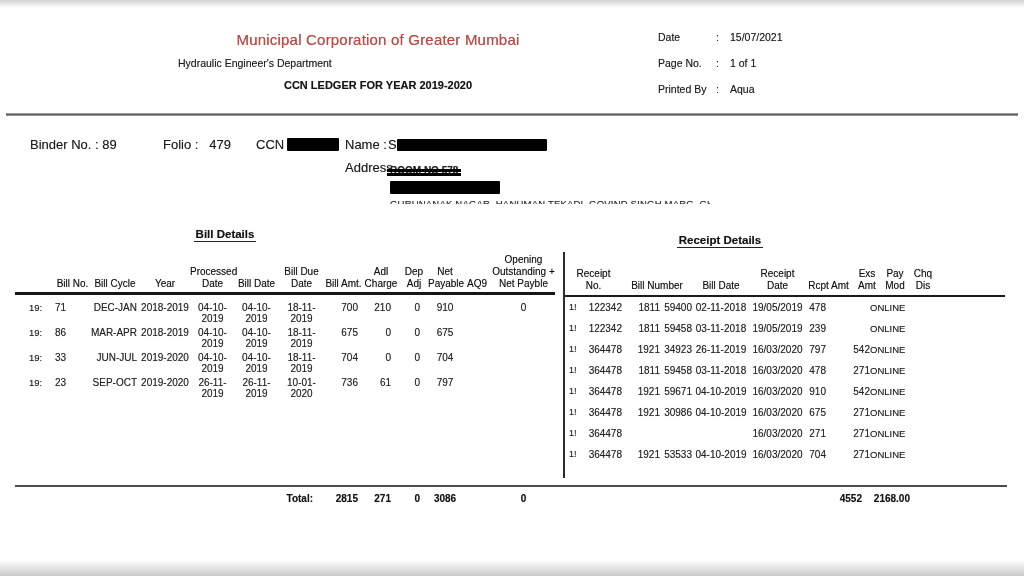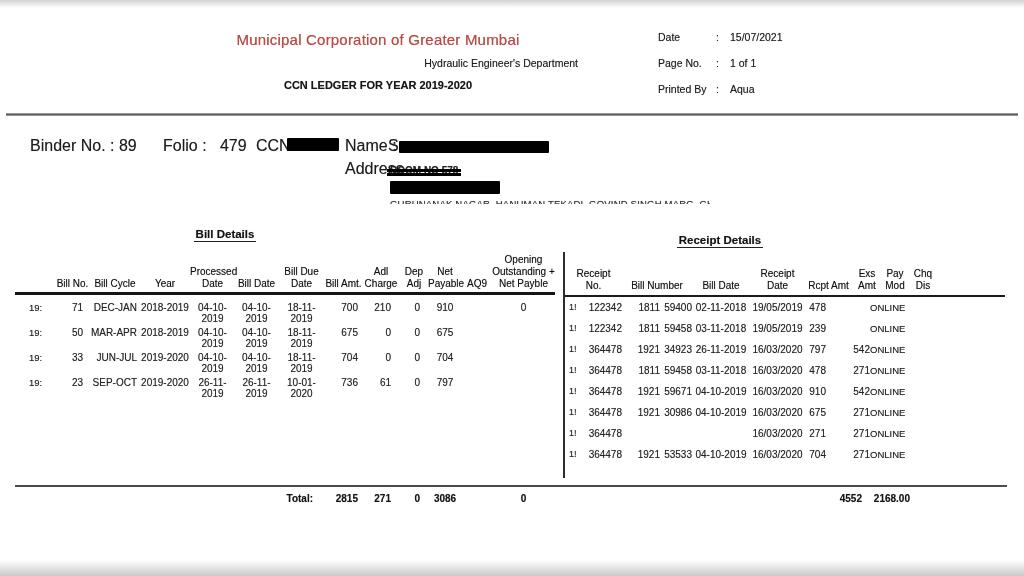--- a/index.html
+++ b/index.html
@@ -8,45 +8,45 @@
         text-shadow:0 0 .7px rgba(20,20,20,.45);}
   .edge-top{position:absolute;top:0;left:0;right:0;height:8px;
         background:linear-gradient(#d2d2d2,rgba(255,255,255,0));}
   .edge-bottom{position:absolute;bottom:0;left:0;right:0;height:16px;
         background:linear-gradient(rgba(255,255,255,0),#c9c9c9);}
   .abs{position:absolute;}
 
   
   .title{position:absolute;left:178px;top:31px;width:400px;text-align:center;
          font-size:15px;font-weight:normal;color:#c6463e;letter-spacing:.2px;}
-  .dept{position:absolute;left:178px;top:57px;width:400px;text-align:right;font-size:10.5px;color:#1c1c1c;}
+  .dept{position:absolute;left:178px;top:57px;width:400px;text-align:left;font-size:10.5px;color:#1c1c1c;}
   .ledger{position:absolute;left:178px;top:79px;width:400px;text-align:center;font-size:11px;font-weight:bold;color:#161616;}
   .meta{position:absolute;left:658px;top:31px;font-size:10.5px;color:#1c1c1c;}
   .meta-row{display:grid;grid-template-columns:58px 14px auto;height:26px;}
   .hdr-divider{position:absolute;left:6px;top:113px;width:1012px;height:3px;
          background:linear-gradient(#b5b5b5,#5f5f5f,#b0b0b0);}
 
   
-  .info{font-size:16px;color:#1d1d1d;}
+  .info{font-size:13px;color:#1d1d1d;}
   .redact{display:inline-block;background:#000;border-radius:1px;}
   .struck{position:relative;display:inline-block;font-size:10px;font-weight:bold;color:#222;}
   .struck::before,.struck::after{content:"";position:absolute;left:-3px;right:-3px;height:2.5px;background:#000;}
   .struck::before{top:4px;} .struck::after{top:8px;}
   .clipline{position:absolute;overflow:hidden;height:6px;white-space:nowrap;
          font-size:9.5px;color:#2e2e2e;letter-spacing:.2px;}
 
   
   .sect{position:absolute;width:200px;text-align:center;font-size:11.5px;font-weight:600;color:#141414;}
   .sect span{border-bottom:1.5px solid #222;padding:0 2px 1px;}
 
   
   .bgrid{position:absolute;left:15px;width:540px;display:grid;font-size:10px;color:#242424;
          grid-template-columns:40px 35px 50px 50px 45px 43px 47px 37px 38px 28px 34px 30px 63px;}
   .brow > div:nth-child(1){text-align:left;padding-left:14px;font-size:9.5px;}
-  .brow > div:nth-child(2){text-align:right;padding-right:7px;}
+  .brow > div:nth-child(2){text-align:left;padding-right:7px;}
   .brow > div:nth-child(3){text-align:right;padding-right:3px;}
   .brow > div:nth-child(4),.brow > div:nth-child(5),.brow > div:nth-child(6),
   .brow > div:nth-child(7){text-align:center;}
   .brow > div:nth-child(8){text-align:right;padding-right:4px;}
   .brow > div:nth-child(9){text-align:right;padding-right:9px;}
   .brow > div:nth-child(10){text-align:right;padding-right:8px;}
   .brow > div:nth-child(11),.brow > div:nth-child(12),.brow > div:nth-child(13){text-align:center;}
   .bhead{top:248px;height:42px;align-items:end;line-height:1.2;color:#111;}
   .bhead > div{text-align:center;}
   .bhead > div:nth-child(2){white-space:nowrap;}
@@ -163,21 +163,21 @@
       <div>18-11-2019</div>
       <div>700</div>
       <div>210</div>
       <div>0</div>
       <div>910</div>
       <div></div>
       <div>0</div>
   </div>
   <div class="bgrid brow" style="top:327px;">
     <div>19:</div>
-      <div>50</div>
+      <div>86</div>
       <div>MAR-APR</div>
       <div>2018-2019</div>
       <div>04-10-2019</div>
       <div>04-10-2019</div>
       <div>18-11-2019</div>
       <div>675</div>
       <div>0</div>
       <div>0</div>
       <div>675</div>
       <div></div>

